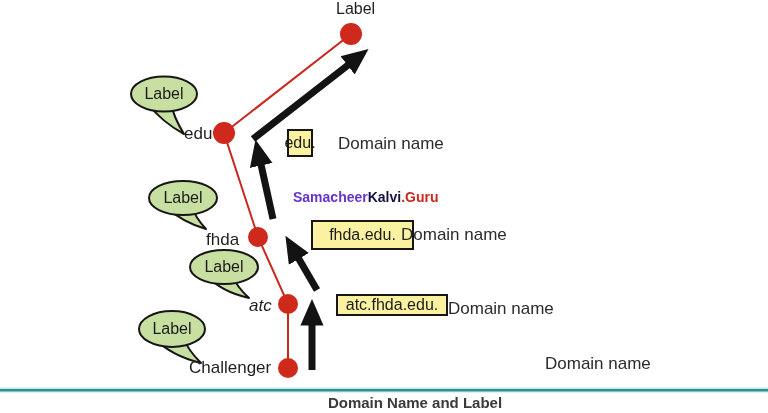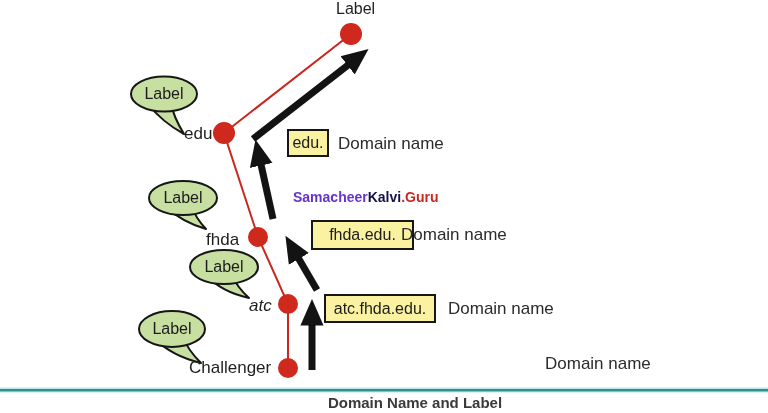--- a/index.html
+++ b/index.html
@@ -78,23 +78,23 @@
   <div class="abs node-label" style="left:184px;top:125px;">edu</div>
   <div class="abs node-label" style="left:206px;top:231px;">fhda</div>
   <div class="abs node-label" style="left:249px;top:297px;font-style:italic;">atc</div>
   <div class="abs node-label" style="left:189px;top:359px;">Challenger</div>
 
   <div class="abs bubble-text" style="left:164px;top:86px;">Label</div>
   <div class="abs bubble-text" style="left:183px;top:190px;">Label</div>
   <div class="abs bubble-text" style="left:224px;top:259px;">Label</div>
   <div class="abs bubble-text" style="left:172px;top:321px;">Label</div>
 
-  <div class="abs ybox" style="left:287px;top:129px;width:42px;height:28px;">edu.</div>
+  <div class="abs ybox" style="left:287px;top:129px;width:26px;height:28px;">edu.</div>
   <div class="abs ybox" style="left:311px;top:220px;width:103px;height:30px;">fhda.edu.</div>
-  <div class="abs ybox" style="left:324px;top:294px;width:112px;height:29px;">atc.fhda.edu.</div>
+  <div class="abs ybox" style="left:336px;top:294px;width:112px;height:22px;">atc.fhda.edu.</div>
 
   <div class="abs dn-label" style="left:338px;top:134px;">Domain name</div>
   <div class="abs dn-label" style="left:401px;top:225px;">Domain name</div>
   <div class="abs dn-label" style="left:448px;top:299px;">Domain name</div>
   <div class="abs dn-label" style="left:545px;top:354px;">Domain name</div>
 
   <div class="abs watermark" style="left:293px;top:190px;">
     <span class="wm-purple">Samacheer</span><span class="wm-dark">Kalvi</span><span class="wm-red">.Guru</span>
   </div>
 

